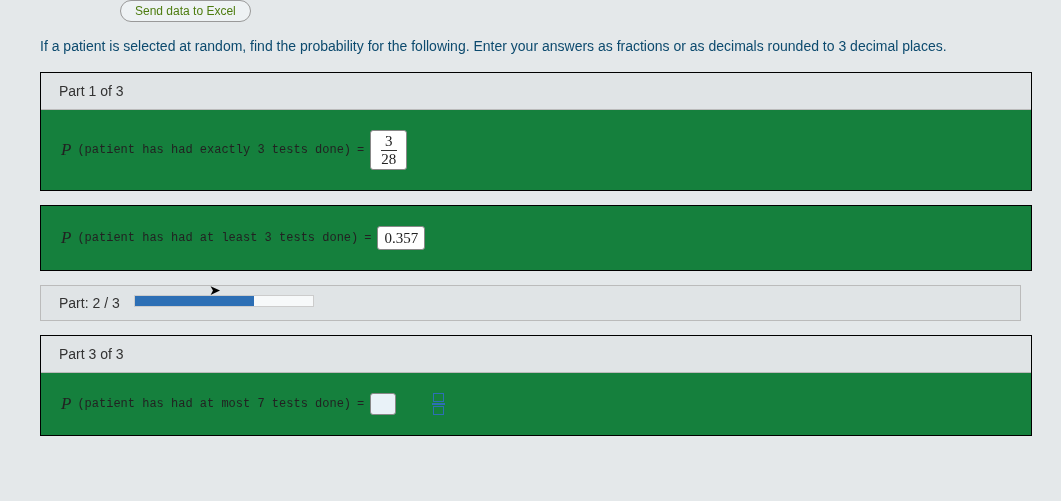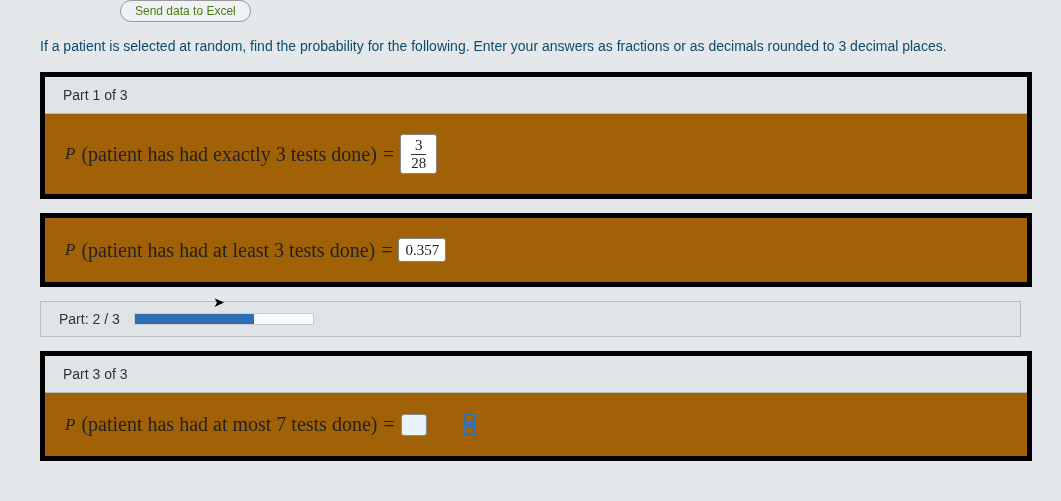--- a/index.html
+++ b/index.html
@@ -28,22 +28,22 @@
       color: #4d7c0f;
       cursor: pointer;
     }
     .instructions {
       padding: 10px 40px 18px 40px;
       font-size: 14px;
       color: #0c4a6e;
     }
     .part-block {
       margin: 0 29px 14px 40px;
-      border: 5px solid #000000;
-      background: #a16207;
+      border: 1px solid #000000;
+      background: #15803d;
     }
     .part-header {
       background: #e0e4e6;
       border-bottom: 1px solid #bbb;
       padding: 10px 18px;
       font-size: 14px;
       color: #333;
     }
     .part-body {
       padding: 20px 20px;
@@ -52,22 +52,22 @@
       gap: 6px;
       font-size: 15px;
       color: #222;
     }
     .math-p {
       font-style: italic;
       font-family: 'Times New Roman', serif;
       font-size: 17px;
     }
     .math-text {
-      font-family: Liberation Serif, serif;
-      font-size: 20px;
+      font-family: Liberation Mono, monospace;
+      font-size: 12px;
     }
     .answer-box {
       border: 1px solid #888;
       border-radius: 3px;
       background: #fff;
       display: inline-flex;
       align-items: center;
       justify-content: center;
       min-width: 24px;
       min-height: 24px;
@@ -88,21 +88,20 @@
     }
     .fraction .den {
       padding: 0 4px;
     }
     .progress-block {
       margin: 0 40px 14px 40px;
       border: 1px solid #bbb;
       background: #e0e4e6;
       padding: 9px 18px;
       display: flex;
-      align-items: center;
       gap: 14px;
     }
     .progress-bar {
       width: 180px;
       height: 12px;
       background: #f7f9fa;
       border: 1px solid #ccc;
       position: relative;
     }
     .progress-fill {

